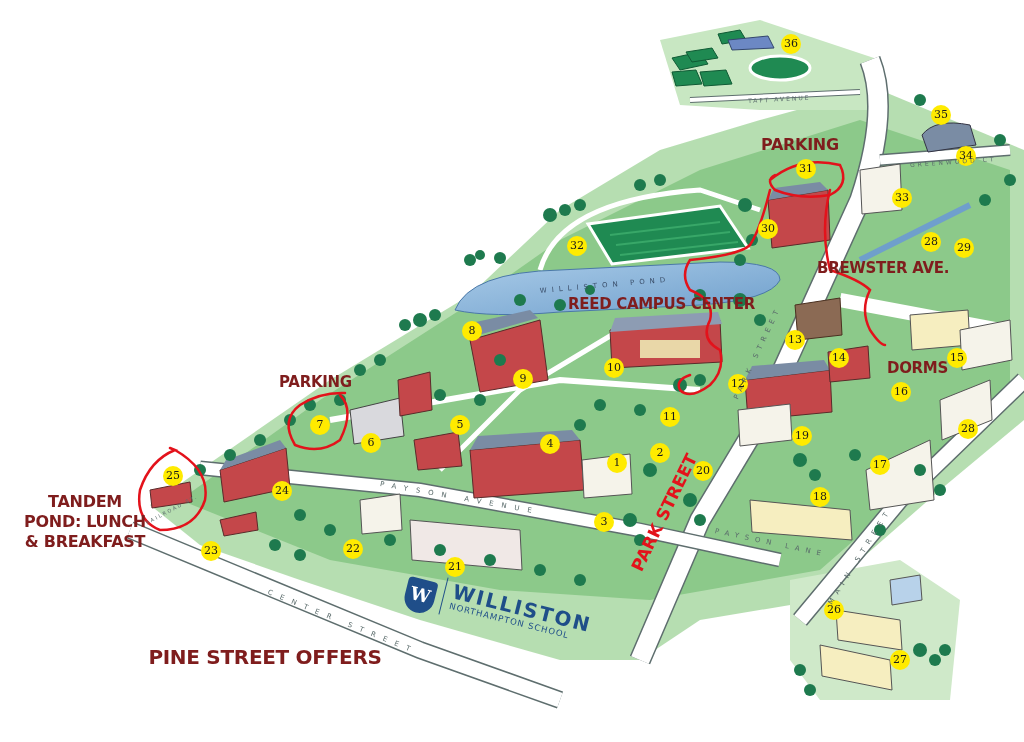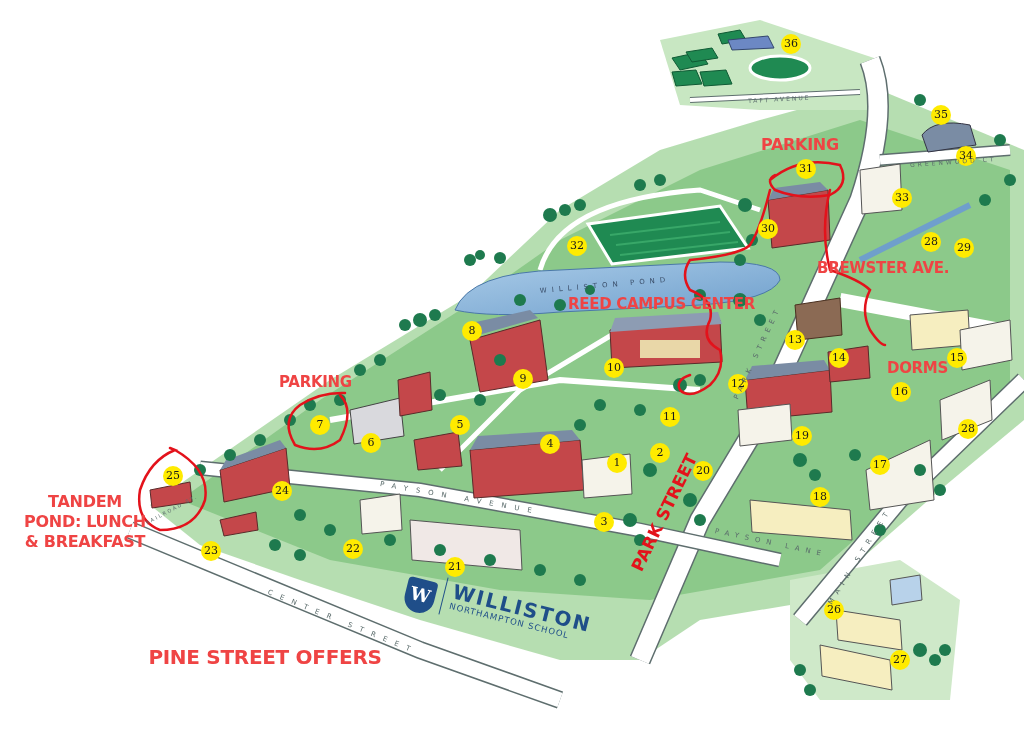--- a/index.html
+++ b/index.html
@@ -1,21 +1,21 @@
 <!DOCTYPE html>
 <html><head>
 <meta charset="utf-8">
 <style>
   html, body { margin:0; padding:0; background:#ffffff; }
   body { width:1024px; height:742px; position:relative; overflow:hidden; font-family:"Liberation Sans", sans-serif; }
   #map { position:absolute; left:0; top:0; width:1024px; height:742px; }
   .marker { position:absolute; width:20px; height:20px; margin-left:-10px; margin-top:-10px; border-radius:50%;
             background:#ffeb00; color:#1a1a1a; font-family:"DejaVu Serif", serif; font-size:11px; line-height:20px;
             text-align:center; cursor:pointer; }
-  .callout { position:absolute; color:#ef4444; font-weight:bold; font-family:"DejaVu Sans", sans-serif;
+  .callout { position:absolute; color:#7f1d1d; font-weight:bold; font-family:"DejaVu Sans", sans-serif;
              white-space:nowrap; letter-spacing:-0.3px; }
   .callout.center { text-align:center; }
   .street { position:absolute; color:#5a6b6b; font-family:"DejaVu Sans", sans-serif; font-size:8px;
             letter-spacing:4px; white-space:nowrap; transform-origin:left center; }
   .park-street { position:absolute; color:#e3121b; font-weight:bold; font-family:"DejaVu Sans", sans-serif;
                  font-size:17px; white-space:nowrap; transform-origin:left center; }
   .logo { position:absolute; left:405px; top:577px; display:flex; align-items:center; }
   .logo-shield { width:30px; height:34px; background:#1f4e89; border-radius:4px 4px 15px 15px; color:#fff;
                  font-family:"DejaVu Serif", serif; font-weight:bold; font-size:18px; text-align:center; line-height:32px;
                  transform:rotate(14deg); }

